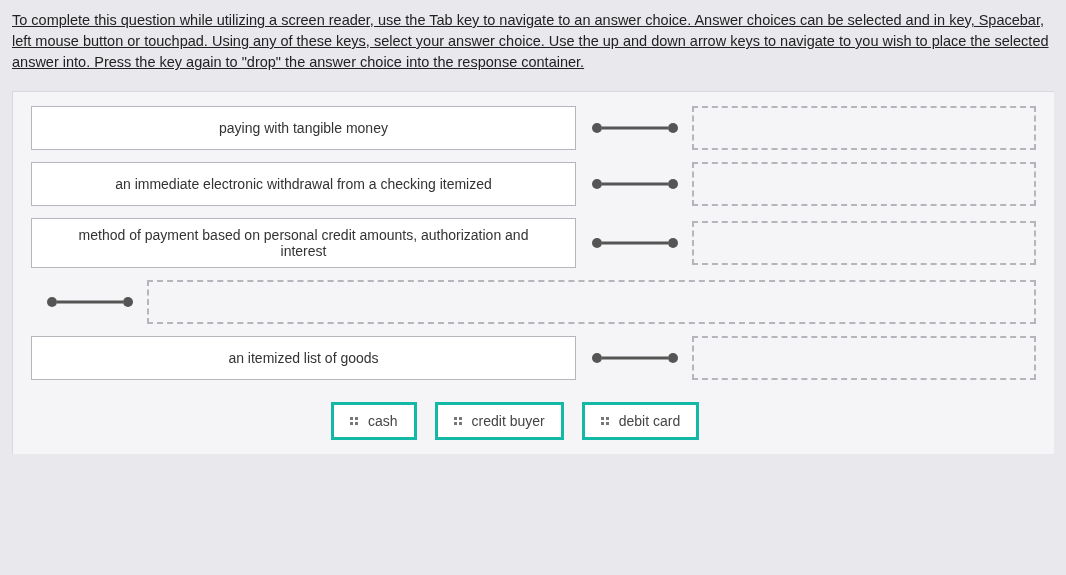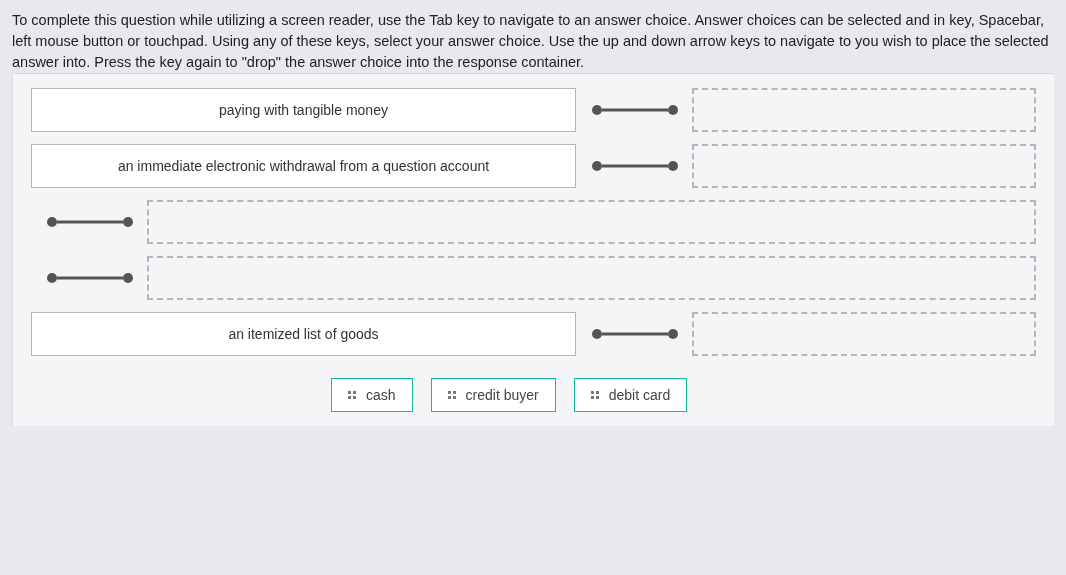--- a/index.html
+++ b/index.html
@@ -9,20 +9,22 @@
     color: #333;
     width: 1066px;
     height: 575px;
     overflow: hidden;
     padding: 10px 12px;
   }
   .instructions {
     font-size: 14.5px;
     line-height: 1.45;
     color: #222;
+    margin-bottom: 18px;
+    text-decoration: underline;
   }
   .match-area {
     background: #f5f5f7;
     padding: 14px 18px;
     border-left: 1px solid #d8d8dd;
     border-top: 1px solid #d8d8dd;
   }
   .match-row {
     display: flex;
     align-items: center;
@@ -55,21 +57,21 @@
     background: transparent;
     margin-left: 6px;
   }
   .answer-bank {
     display: flex;
     gap: 18px;
     margin-top: 22px;
     padding-left: 300px;
   }
   .answer-chip {
-    border: 1px solid #14b8a6;
+    border: 3px solid #14b8a6;
     background: #fff;
     padding: 8px 16px;
     font-size: 14px;
     color: #444;
     display: flex;
     align-items: center;
     gap: 8px;
     cursor: grab;
   }
   .grip {
@@ -105,33 +107,36 @@
           <circle cx="7" cy="7" r="5" fill="#555"></circle>
           <line x1="12" y1="7" x2="78" y2="7" stroke="#555" stroke-width="3"></line>
           <circle cx="83" cy="7" r="5" fill="#555"></circle>
         </svg>
     </div>
     <div class="drop-box"></div>
   </div>
 
   <div class="match-row">
     <div class="prompt-box">
-        <span>an immediate electronic withdrawal from a question account</span>
+        <span>an immediate electronic withdrawal from a checking itemized</span>
       </div>
     <div class="connector">
       <svg width="90" height="14">
           <circle cx="7" cy="7" r="5" fill="#555"></circle>
           <line x1="12" y1="7" x2="78" y2="7" stroke="#555" stroke-width="3"></line>
           <circle cx="83" cy="7" r="5" fill="#555"></circle>
         </svg>
     </div>
     <div class="drop-box"></div>
   </div>
 
   <div class="match-row">
+    <div class="prompt-box">
+        <span>method of payment based on personal credit amounts, authorization and interest</span>
+      </div>
     <div class="connector">
       <svg width="90" height="14">
           <circle cx="7" cy="7" r="5" fill="#555"></circle>
           <line x1="12" y1="7" x2="78" y2="7" stroke="#555" stroke-width="3"></line>
           <circle cx="83" cy="7" r="5" fill="#555"></circle>
         </svg>
     </div>
     <div class="drop-box"></div>
   </div>
 

